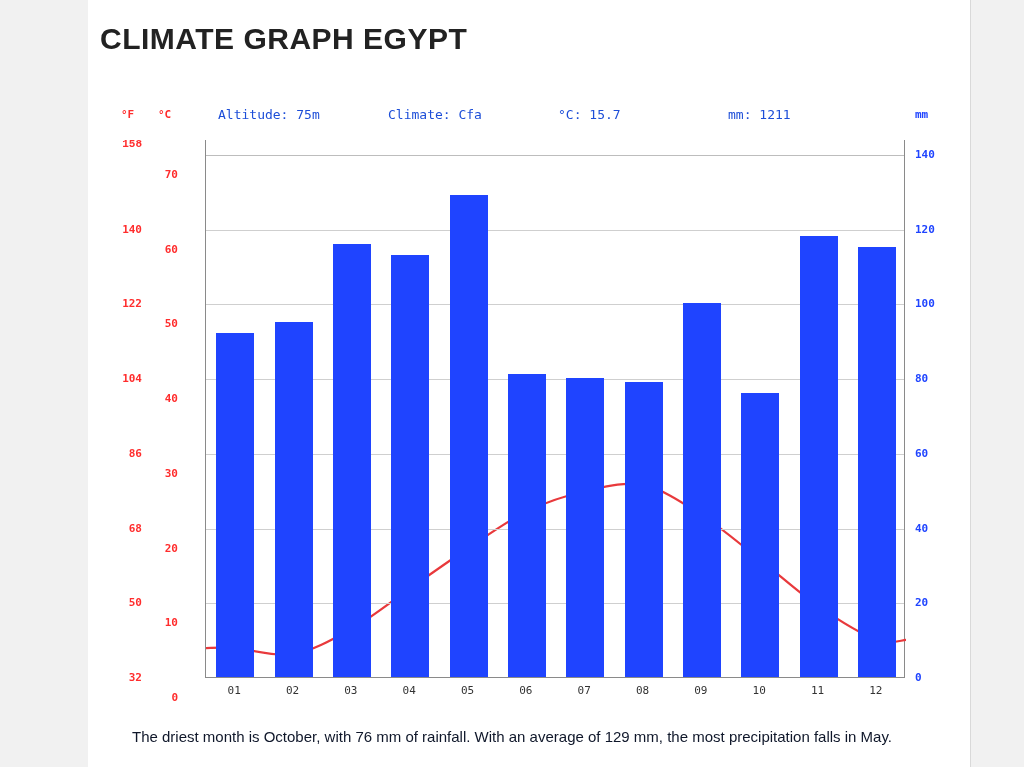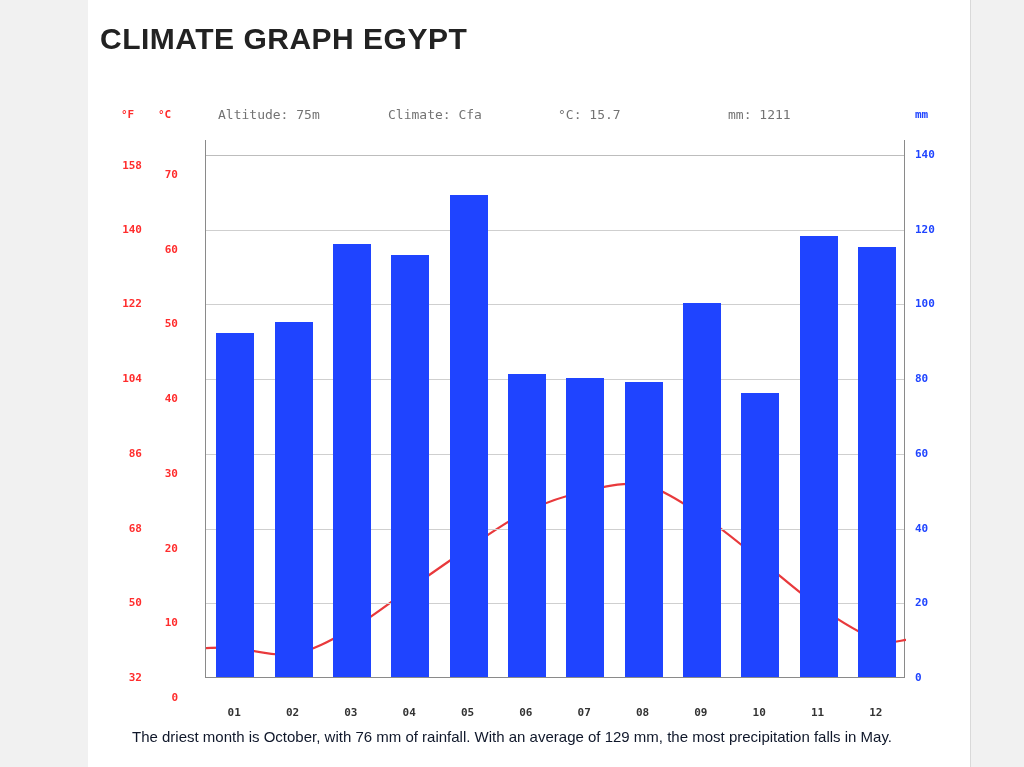--- a/index.html
+++ b/index.html
@@ -75,21 +75,21 @@
     height: 1px;
     background: #cfcfcf;
   }
   .gridline.top-line { background: #bdbdbd; }
 
   
   .hdr {
     position: absolute;
     font-family: "DejaVu Sans Mono", monospace;
     font-size: 13px;
-    color: #737373;
+    color: #1d4ed8;
     white-space: nowrap;
   }
   #hdr-alt  { left: 98px;  top: 7px; }
   #hdr-clim { left: 268px; top: 7px; }
   #hdr-degc { left: 438px; top: 7px; }
   #hdr-mm   { left: 608px; top: 7px; }
 
   
   .unit-lbl {
     position: absolute;
@@ -118,24 +118,24 @@
     position: absolute;
     left: 795px;
     font-family: "DejaVu Sans Mono", monospace;
     font-size: 11px;
     font-weight: bold;
     color: #1f44ff;
     white-space: nowrap;
   }
   .xtick {
     position: absolute;
-    top: 606px;
-    font-family: "DejaVu Sans Mono", monospace;
-    font-size: 11px;
-    font-weight: bold;
+    top: 584px;
+    font-family: "DejaVu Sans Mono", monospace;
+    font-size: 11px;
+    font-weight: normal;
     color: #333333;
     text-align: center;
     width: 40px;
   }
 
   .bar {
     position: absolute;
     bottom: 0;
     background: #1f44ff;
   }
@@ -209,21 +209,21 @@
       <div class="tick-f" style="top: 421.556px;">68</div>
       <div class="tick-c" style="top: 346.833px;">30</div>
       <div class="tick-f" style="top: 346.833px;">86</div>
       <div class="tick-c" style="top: 272.111px;">40</div>
       <div class="tick-f" style="top: 272.111px;">104</div>
       <div class="tick-c" style="top: 197.389px;">50</div>
       <div class="tick-f" style="top: 197.389px;">122</div>
       <div class="tick-c" style="top: 122.667px;">60</div>
       <div class="tick-f" style="top: 122.667px;">140</div>
       <div class="tick-c" style="top: 47.9444px;">70</div>
-      <div class="tick-f" style="top: 59px;">158</div>
+      <div class="tick-f" style="top: 38px; font-family: Liberation Mono, monospace;">158</div>
       <div class="tick-mm" style="top: 571px;">0</div>
       <div class="tick-mm" style="top: 496.278px;">20</div>
       <div class="tick-mm" style="top: 421.556px;">40</div>
       <div class="tick-mm" style="top: 346.833px;">60</div>
       <div class="tick-mm" style="top: 272.111px;">80</div>
       <div class="tick-mm" style="top: 197.389px;">100</div>
       <div class="tick-mm" style="top: 122.667px;">120</div>
       <div class="tick-mm" style="top: 47.9444px;">140</div>
       <div class="xtick" style="left: 94.1667px;">01</div>
       <div class="xtick" style="left: 152.5px;">02</div>

